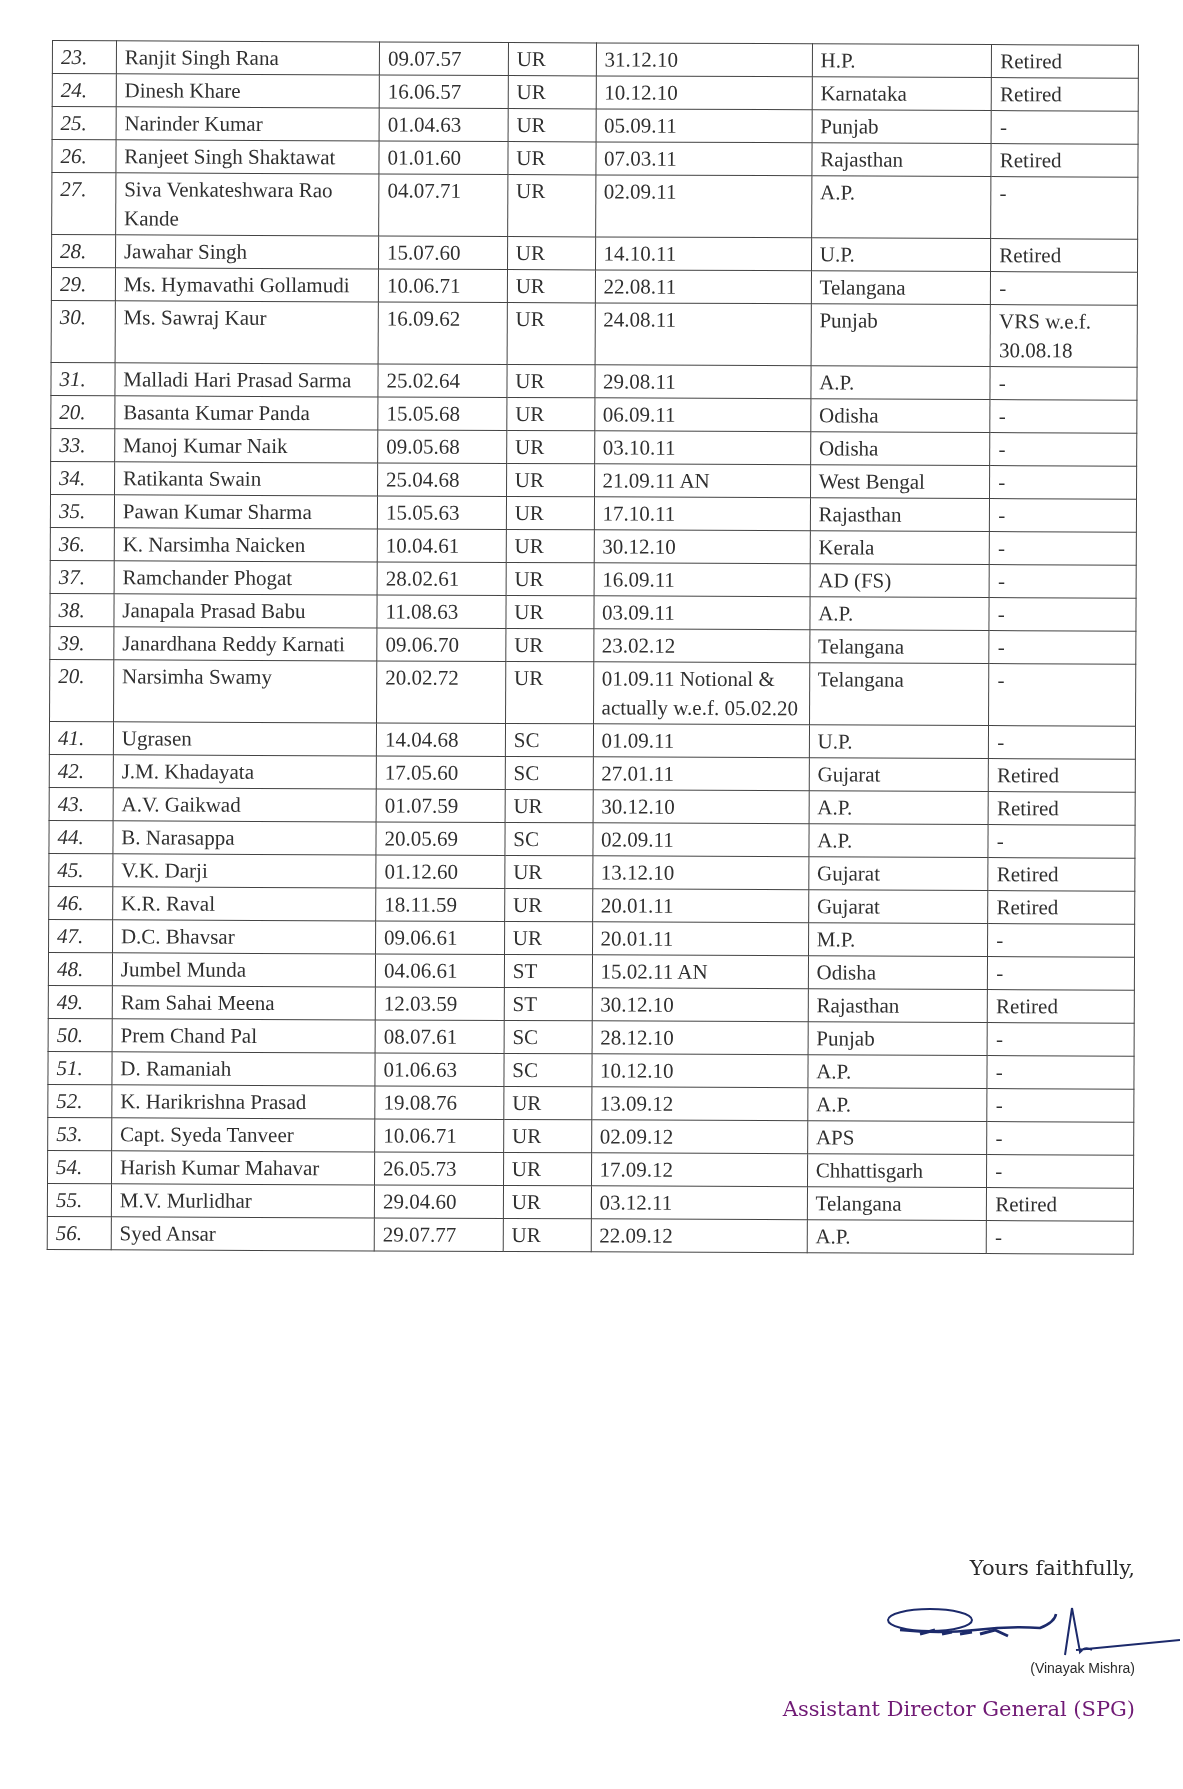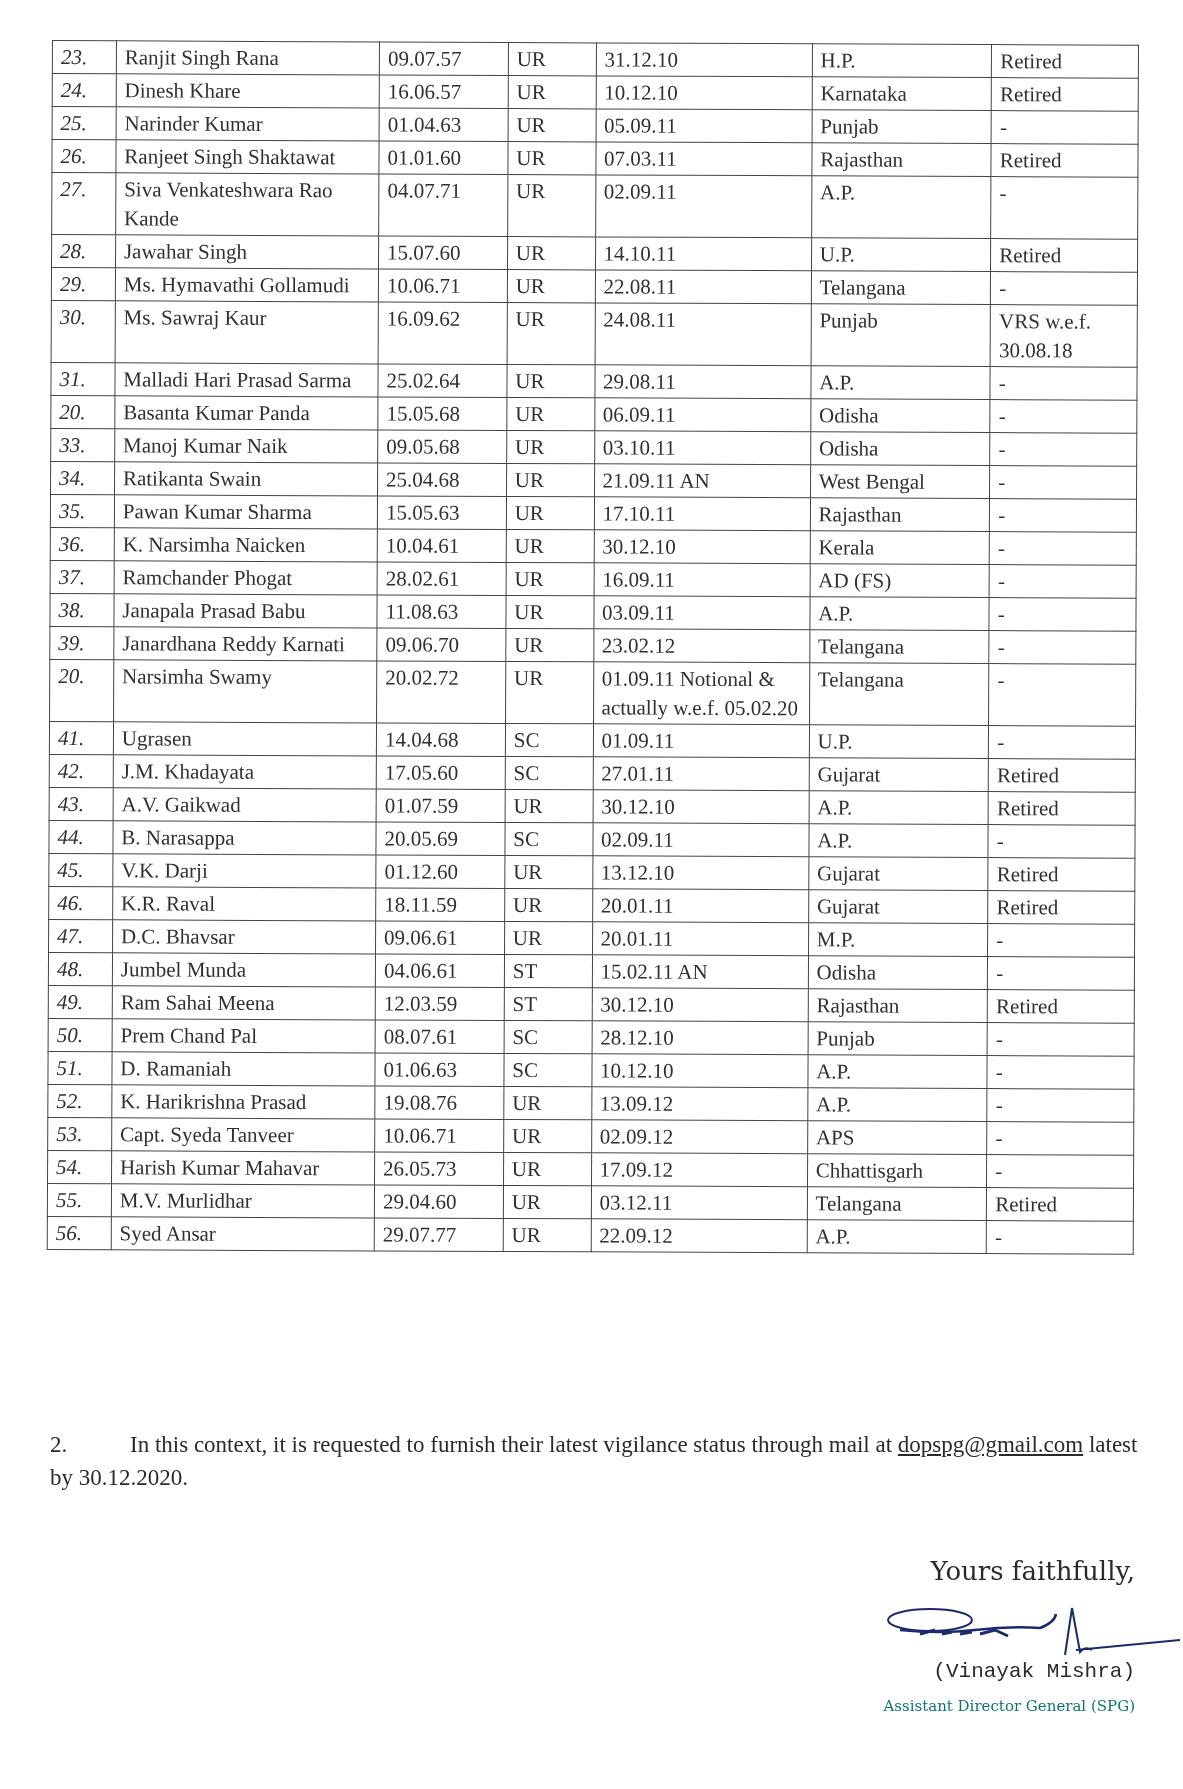--- a/index.html
+++ b/index.html
@@ -31,32 +31,32 @@
     td.c-remark { width: 130px; }
     .para {
       position: absolute; left: 50px; top: 1428px; width: 1090px;
       font-family: "Liberation Serif", "DejaVu Serif", serif;
       font-size: 23px; line-height: 33px; color: #2a2a2a;
     }
     .para .num { display: inline-block; width: 80px; }
     .para a { color: #2a2a2a; text-decoration: underline; }
     .closing {
       position: absolute; right: 48px; top: 1556px;
-      font-family: "DejaVu Serif", serif; font-size: 26px; color: #2a2a2a;
+      font-family: "DejaVu Serif", serif; font-size: 21px; color: #2a2a2a;
       text-align: left;
       margin-left: 44px;
     }
     .sig { position: absolute; left: 880px; top: 1600px; width: 300px; height: 60px; }
     .signame {
       position: absolute; right: 48px; top: 1660px;
-      font-family: Liberation Mono, monospace; font-size: 21px; color: #2a2a2a;
+      font-family: Liberation Sans, sans-serif; font-size: 14px; color: #2a2a2a;
     }
     .sigtitle {
       position: absolute; right: 48px; top: 1697px;
-      font-family: "DejaVu Serif", serif; font-size: 15px; color: #0f766e; margin-left: 16px;
+      font-family: "DejaVu Serif", serif; font-size: 21px; color: #701a75; margin-left: 16px;
     }
   </style>
 </head>
 <body>
 
 <div class="page">
 
   <table class="roster">
     <tbody id="roster-body">
     <tr>
@@ -394,23 +394,20 @@
       <td class="c-name">Syed Ansar</td>
       <td class="c-dob">29.07.77</td>
       <td class="c-cat">UR</td>
       <td class="c-date">22.09.12</td>
       <td class="c-circle">A.P.</td>
       <td class="c-remark">-</td>
     </tr>
   </tbody>
   </table>
 
-  <div class="para">
-    <span class="num">2.</span><span>In this context, it is requested to furnish their latest vigilance status through mail at </span><a href="mailto:dopspg@gmail.com">dopspg@gmail.com</a><span> latest by 30.12.2020.</span>
-  </div>
 
   <div class="closing">Yours faithfully,</div>
 
   <svg class="sig" viewBox="0 0 300 60">
     <ellipse cx="50" cy="20" rx="42" ry="11" fill="none" stroke="#1c2a6b" stroke-width="2"></ellipse>
     <path d="M20 30 Q60 34 95 30 Q130 26 160 28 Q175 22 176 14" fill="none" stroke="#1c2a6b" stroke-width="2.5"></path>
     <path d="M40 34 L55 30 M62 34 L72 32 M80 34 L92 32 M100 34 L115 30 L128 36" fill="none" stroke="#1c2a6b" stroke-width="3"></path>
     <path d="M192 8 L185 55 M192 8 L200 52 Q205 46 212 50 M196 50 L300 40" fill="none" stroke="#1c2a6b" stroke-width="2"></path>
   </svg>
 

